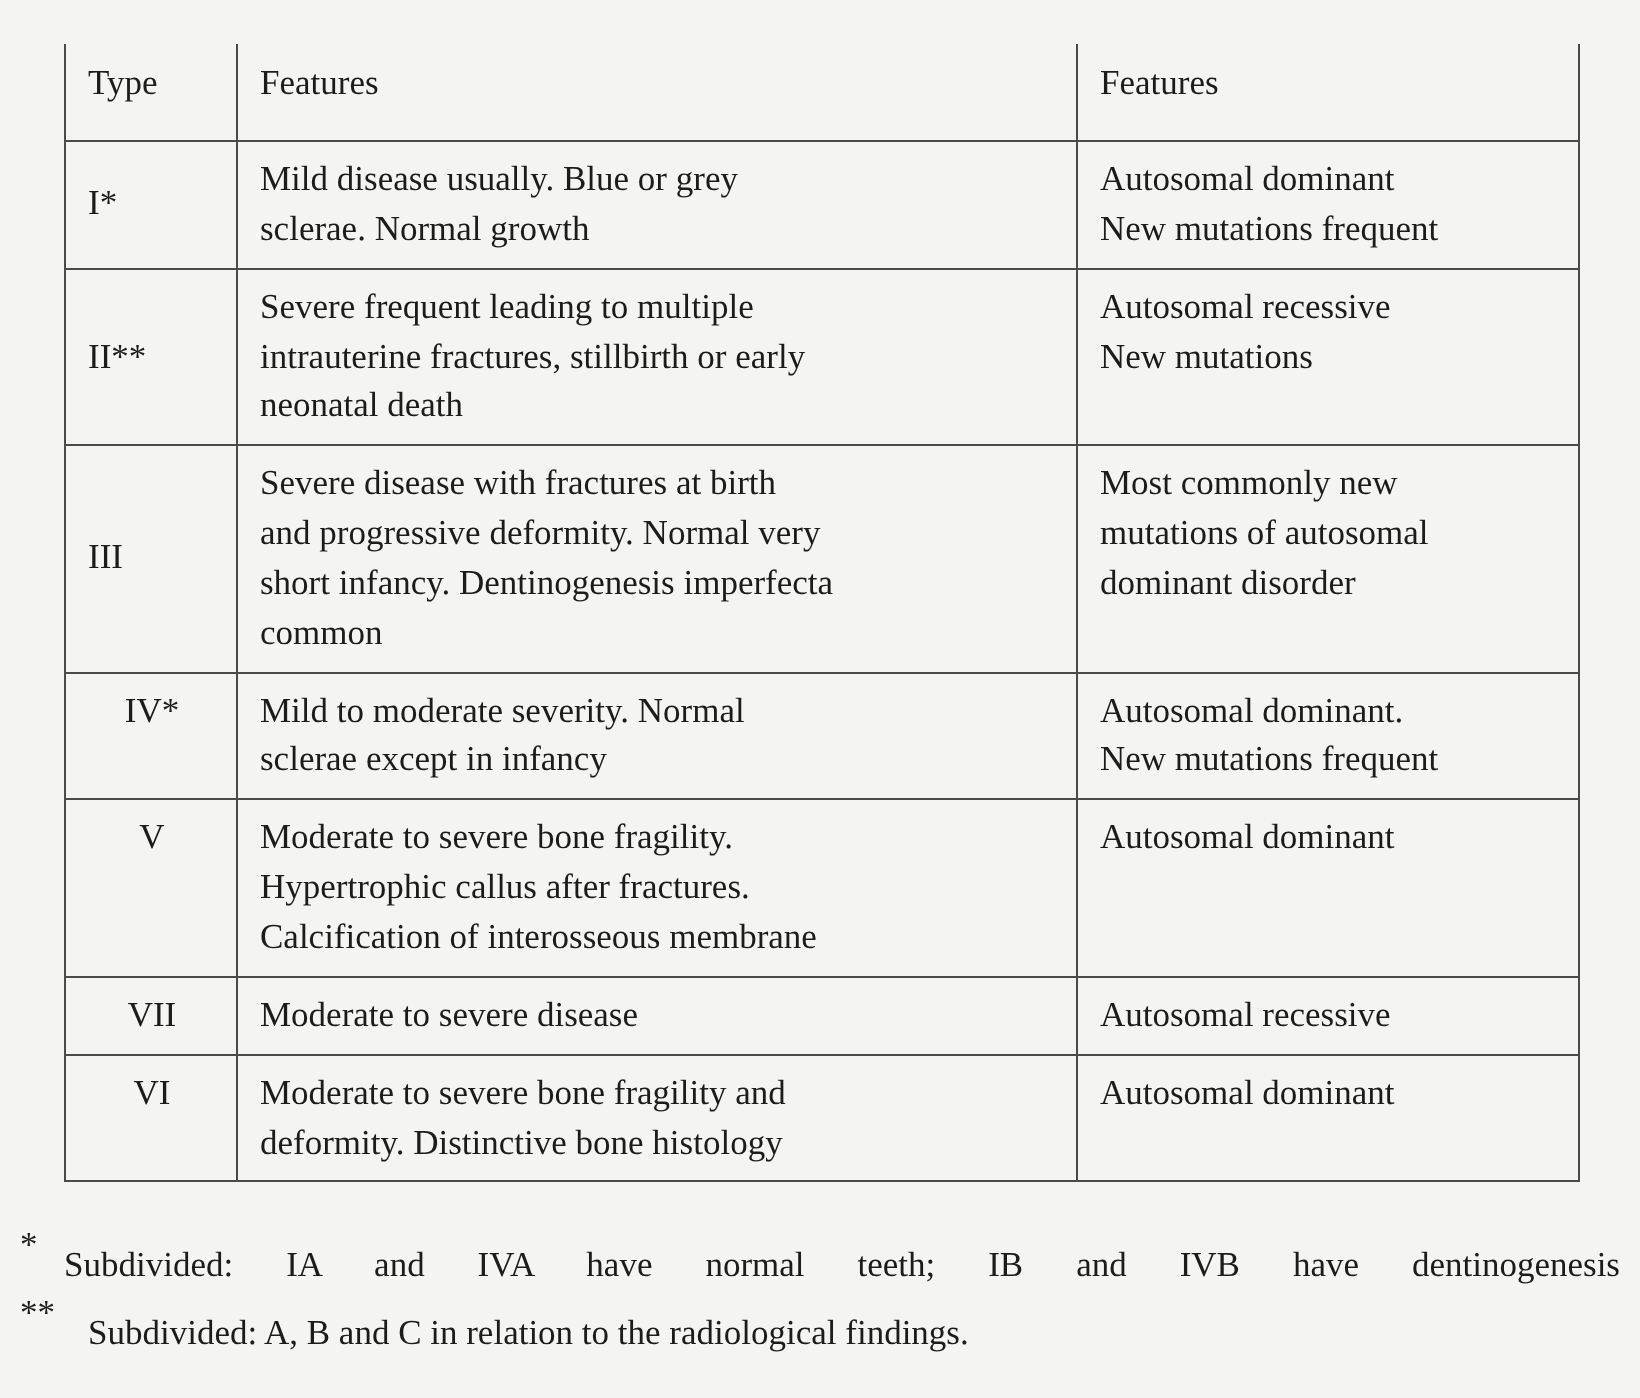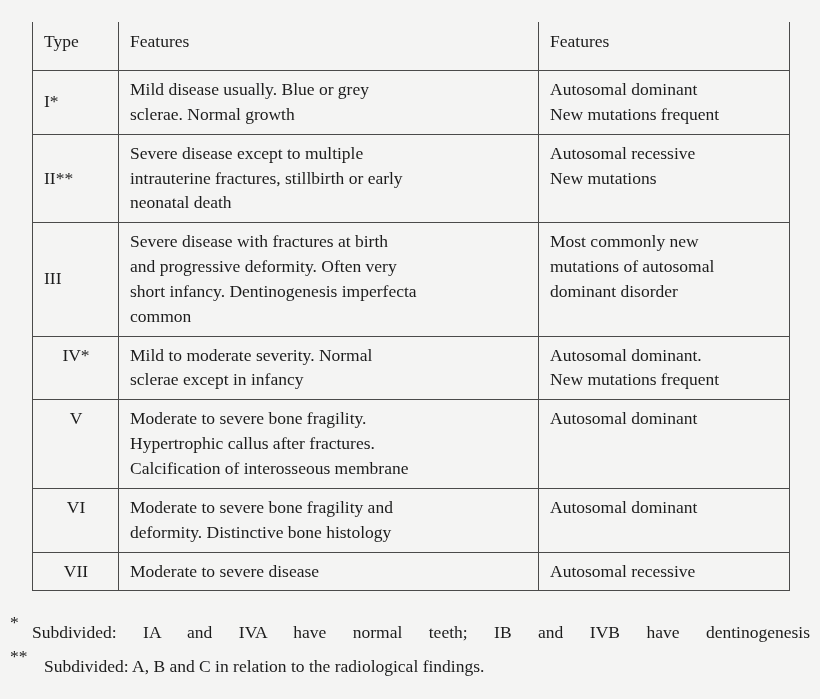--- a/index.html
+++ b/index.html
@@ -139,35 +139,35 @@
           </td>
           <td class="genetics-cell">
             <span class="cell-line">Autosomal dominant</span>
             <span class="cell-line">New mutations frequent</span>
           </td>
         </tr>
 
         <tr>
           <td class="type-cell v-mid">II**</td>
           <td class="features-cell">
-            <span class="cell-line">Severe disease except to multiple</span>
+            <span class="cell-line">Severe frequent leading to multiple</span>
             <span class="cell-line">intrauterine fractures, stillbirth or early</span>
             <span class="cell-line">neonatal death</span>
           </td>
           <td class="genetics-cell">
             <span class="cell-line">Autosomal recessive</span>
             <span class="cell-line">New mutations</span>
           </td>
         </tr>
 
         <tr>
           <td class="type-cell v-mid">III</td>
           <td class="features-cell">
             <span class="cell-line">Severe disease with fractures at birth</span>
-            <span class="cell-line">and progressive deformity. Often very</span>
+            <span class="cell-line">and progressive deformity. Normal very</span>
             <span class="cell-line">short infancy. Dentinogenesis imperfecta</span>
             <span class="cell-line">common</span>
           </td>
           <td class="genetics-cell">
             <span class="cell-line">Most commonly new</span>
             <span class="cell-line">mutations of autosomal</span>
             <span class="cell-line">dominant disorder</span>
           </td>
         </tr>
 
@@ -189,37 +189,37 @@
             <span class="cell-line">Moderate to severe bone fragility.</span>
             <span class="cell-line">Hypertrophic callus after fractures.</span>
             <span class="cell-line">Calcification of interosseous membrane</span>
           </td>
           <td class="genetics-cell">
             <span class="cell-line">Autosomal dominant</span>
           </td>
         </tr>
 
         <tr>
+          <td class="type-cell v-top">VII</td>
+          <td class="features-cell">
+            <span class="cell-line">Moderate to severe disease</span>
+          </td>
+          <td class="genetics-cell">
+            <span class="cell-line">Autosomal recessive</span>
+          </td>
+        </tr>
+
+        <tr>
           <td class="type-cell v-top">VI</td>
           <td class="features-cell">
             <span class="cell-line">Moderate to severe bone fragility and</span>
             <span class="cell-line">deformity. Distinctive bone histology</span>
           </td>
           <td class="genetics-cell">
             <span class="cell-line">Autosomal dominant</span>
-          </td>
-        </tr>
-
-        <tr>
-          <td class="type-cell v-top">VII</td>
-          <td class="features-cell">
-            <span class="cell-line">Moderate to severe disease</span>
-          </td>
-          <td class="genetics-cell">
-            <span class="cell-line">Autosomal recessive</span>
           </td>
         </tr>
 
       </tbody>
     </table>
   </div>
 
   <div class="footnotes">
     <div class="fn fn-1">
       <span class="fn-mark">*</span>

